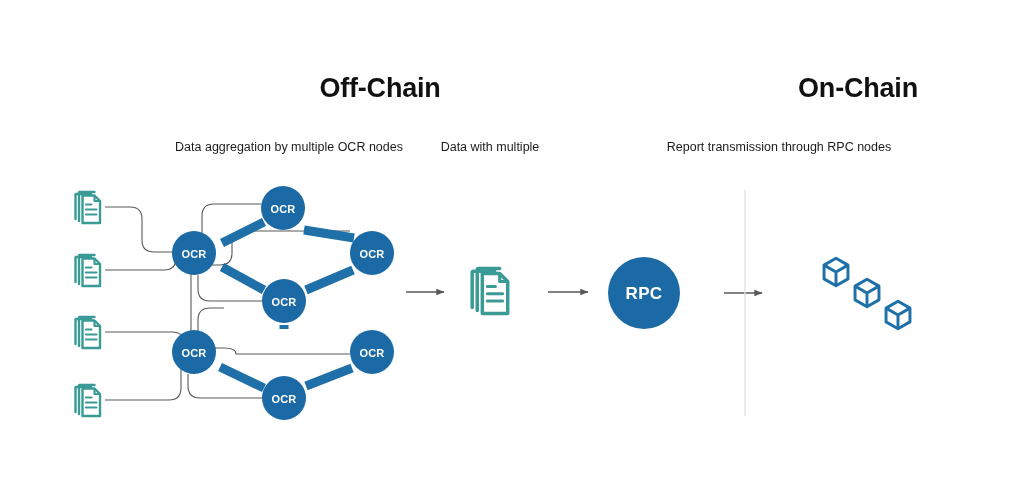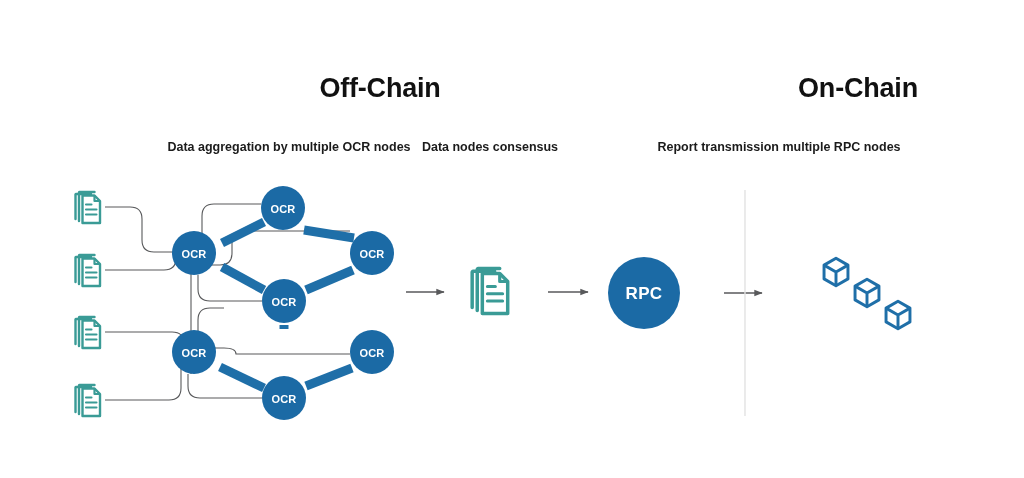--- a/index.html
+++ b/index.html
@@ -34,21 +34,21 @@
   }
   #title-onchain {
     left: 716px;
     top: 73px;
     width: 260px;
     text-align: center;
   }
   .caption {
     position: absolute;
     font-size: 12.5px;
-    font-weight: bold;
+    font-weight: normal;
     color: #1b1b1b;
     white-space: nowrap;
     text-align: center;
   }
   #cap-aggregation {
     left: 20px;
     top: 140px;
     width: 514px;
   }
   #cap-consensus {
@@ -105,23 +105,23 @@
 <body>
 
 <div id="canvas">
 
   <div class="section-title" id="title-offchain">Off-Chain</div>
 
   <div class="section-title" id="title-onchain">On-Chain</div>
 
   <div class="caption" id="cap-aggregation">Data aggregation by multiple OCR nodes</div>
 
-  <div class="caption" id="cap-consensus">Data nodes consensus</div>
-
-  <div class="caption" id="cap-report">Report transmission multiple RPC nodes</div>
+  <div class="caption" id="cap-consensus">Data with multiple</div>
+
+  <div class="caption" id="cap-report">Report transmission through RPC nodes</div>
 
   <svg id="graphics" viewBox="0 0 1024 478">
 
     <defs>
       <marker id="arrowhead" markerWidth="7" markerHeight="7" refX="5.5" refY="3" orient="auto" markerUnits="strokeWidth">
         <path d="M0,0.6 L6,3 L0,5.4 Z" fill="#58595b"></path>
       </marker>
 
       <g id="doc-glyph">
         <path d="M1.5,3.5 L1.5,28 M5,1.5 L5,30" fill="none" stroke="#3a9b96" stroke-width="2.4" stroke-linecap="round"></path>

